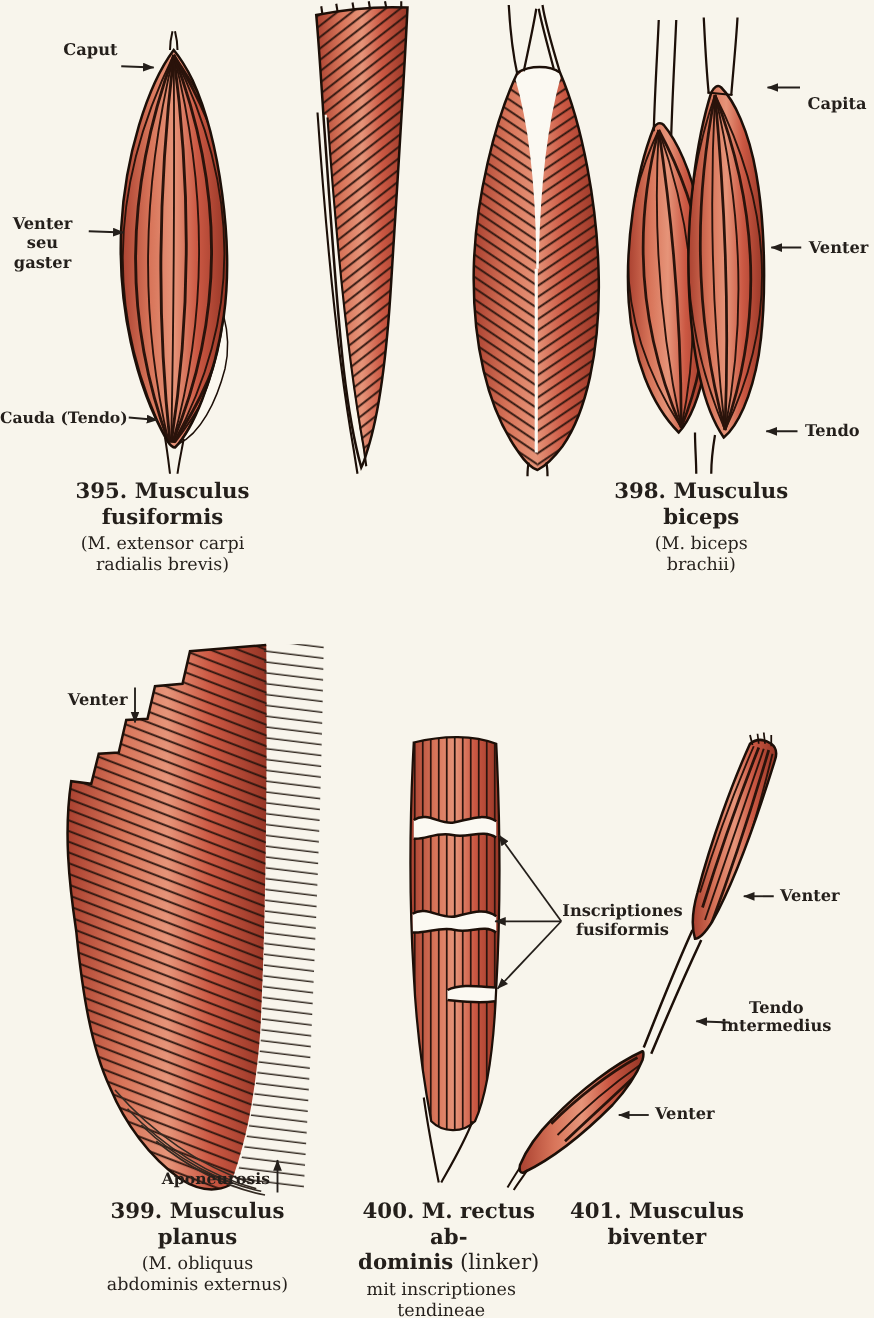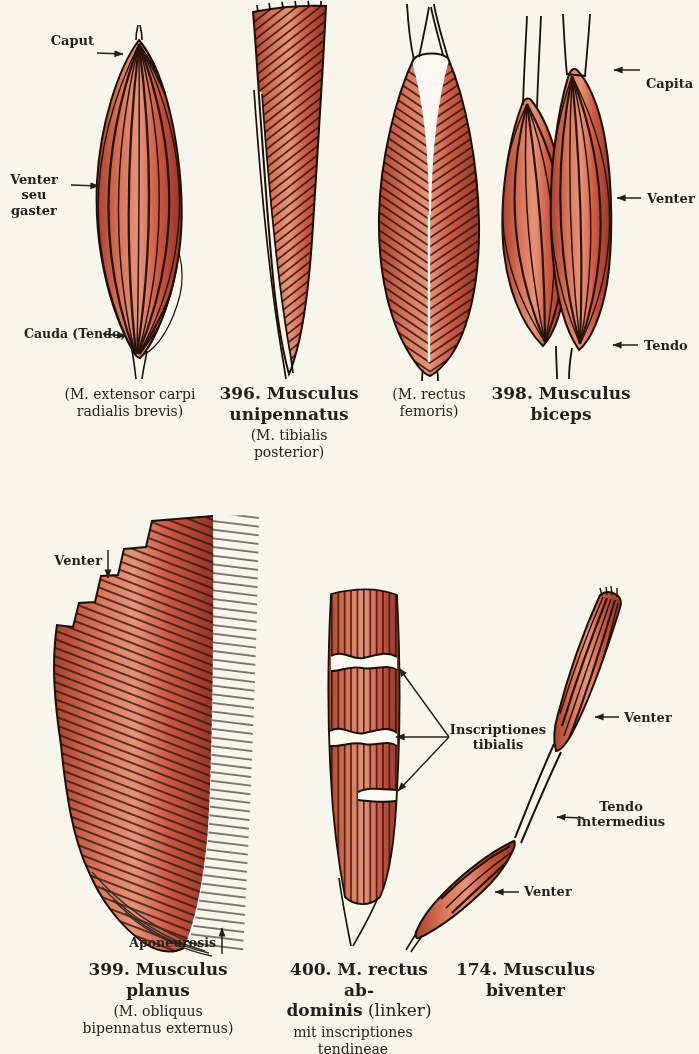--- a/index.html
+++ b/index.html
@@ -267,71 +267,67 @@
       <path d="M619,717 L595,717" marker-end="url(#ah)"></path>
       <path d="M584,818 L557,817" marker-end="url(#ah)"></path>
       <path d="M519,892 L495,892" marker-end="url(#ah)"></path>
     </g>
   </g>
 </svg>
 
 <div class="lbl r" style="left:28px;top:33px;width:66px;">Caput</div>
 <div class="lbl c" style="left:0px;top:172px;width:68px;">Venter
 seu gaster</div>
-<div class="lbl r nw" style="left:0px;top:327px;width:100px;font-size:12.5px;padding-left:24px;">Cauda (Tendo)</div>
+<div class="lbl r nw" style="left:0px;top:327px;width:100px;font-size:12.5px;">Cauda (Tendo)</div>
 
 <div class="lbl" style="left:646px;top:76px;width:52px;">Capita</div>
 <div class="lbl" style="left:647px;top:191px;width:52px;">Venter</div>
 <div class="lbl" style="left:644px;top:338px;width:52px;">Tendo</div>
 
 <div class="lbl r" style="left:50px;top:553px;width:52px;">Venter</div>
 <div class="lbl r nw" style="left:124px;top:936px;width:92px;font-size:12.5px;">Aponeurosis</div>
 
 <div class="lbl c" style="left:446px;top:722px;width:104px;">Inscriptiones
-tibialis</div>
+fusiformis</div>
 
 <div class="lbl" style="left:624px;top:710px;width:52px;">Venter</div>
 <div class="lbl c" style="left:576px;top:799px;width:90px;">Tendo
 intermedius</div>
 <div class="lbl" style="left:524px;top:884px;width:52px;">Venter</div>
 
 <div class="caption" id="c395" style="left:32px;top:383px;width:196px;">
+  <div class="cap-title">395. Musculus
+fusiformis</div>
   <div class="cap-sub">(M. extensor carpi
 radialis brevis)</div>
 </div>
 
-<div class="caption" id="c396" style="left:214px;top:383px;width:150px;">
-  <div class="cap-title">396. Musculus
-unipennatus</div>
-  <div class="cap-sub">(M. tibialis
-posterior)</div>
-</div>
 
 <div class="caption" id="c397" style="left:358px;top:383px;width:142px;">
-  <div class="cap-sub">(M. rectus
-femoris)</div>
 </div>
 
 <div class="caption" id="c398" style="left:482px;top:383px;width:158px;">
   <div class="cap-title">398. Musculus
 biceps</div>
+  <div class="cap-sub">(M. biceps
+brachii)</div>
 </div>
 
 <div class="caption" id="c399" style="left:48px;top:959px;width:220px;">
   <div class="cap-title">399. Musculus
 planus</div>
   <div class="cap-sub">(M. obliquus
-bipennatus externus)</div>
+abdominis externus)</div>
 </div>
 
 <div class="caption" id="c400" style="left:264px;top:959px;width:178px;">
   <div class="cap-title"><span>400. M. rectus ab-
 dominis</span><span class="reg"> (linker)</span></div>
   <div class="cap-sub">mit inscriptiones
 tendineae</div>
 </div>
 
 <div class="caption" id="c401" style="left:428px;top:959px;width:195px;">
-  <div class="cap-title">174. Musculus
+  <div class="cap-title">401. Musculus
 biventer</div>
 </div>
 
 </div>
 
 </body></html>

